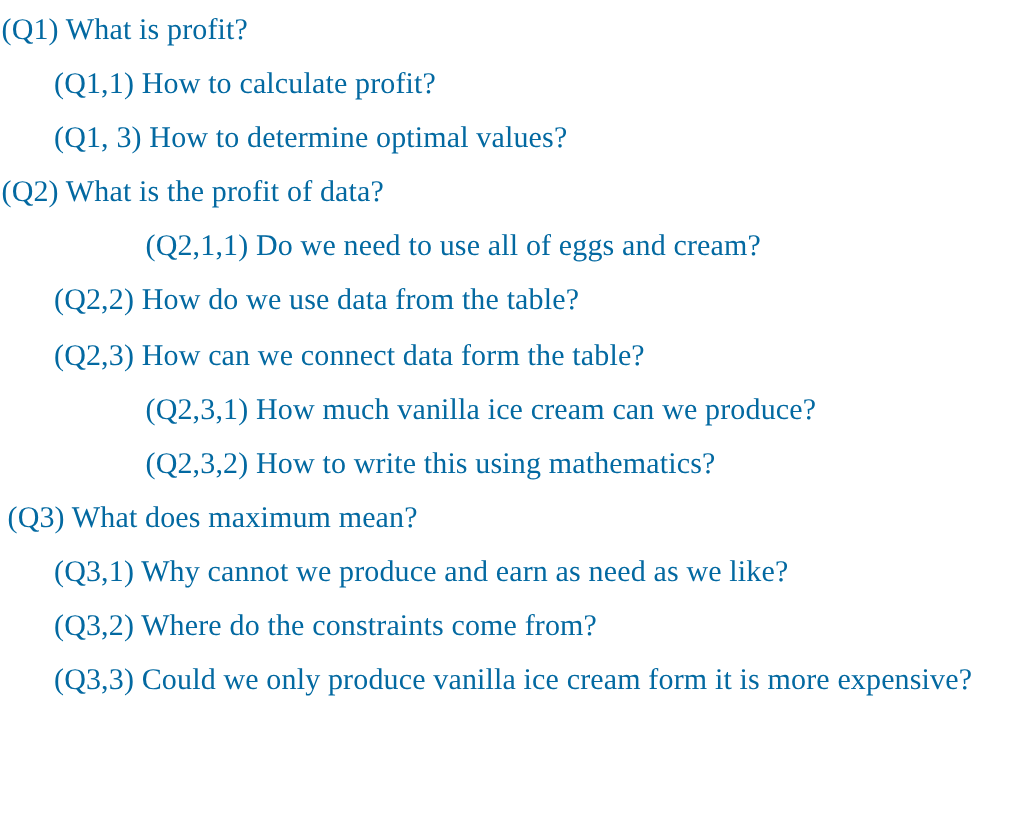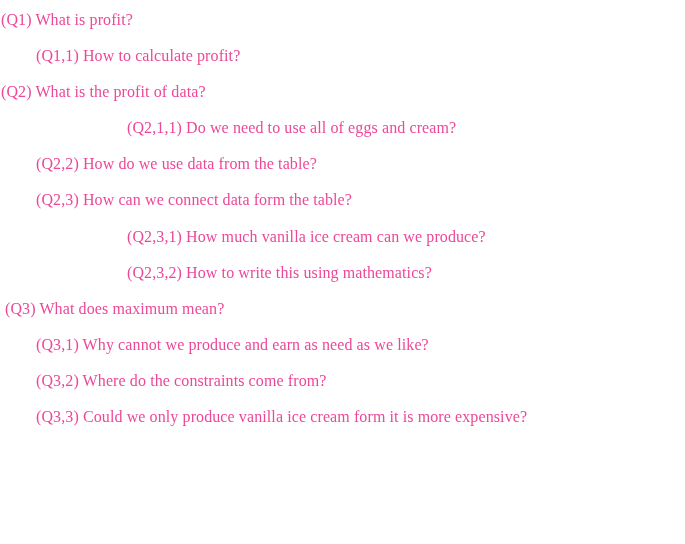--- a/index.html
+++ b/index.html
@@ -7,41 +7,42 @@
     padding: 0;
     background: #ffffff;
   }
   .page {
     position: relative;
     width: 685px;
     height: 544px;
     background: #ffffff;
     overflow: hidden;
     font-family: "Liberation Serif", "DejaVu Serif", serif;
-    color: #ec4899;
-    font-size: 16px;
+    color: #0369a1;
+    font-size: 20px;
     padding-top: 2px;
     box-sizing: border-box;
   }
   .q-line {
     line-height: 36.1px;
     white-space: nowrap;
     letter-spacing: 0.1px;
   }
   .level-1 { padding-left: 1px; }
   .level-2 { padding-left: 36px; }
-  .level-3 { padding-left: 97px; margin-left: 30px; }
+  .level-3 { padding-left: 97px; }
   .shift   { padding-left: 5px; }
 </style>
 </head>
 <body>
 
 <div class="page">
   <div class="q-line level-1">(Q1) What is profit?</div>
   <div class="q-line level-2">(Q1,1) How to calculate profit?</div>
+  <div class="q-line level-2">(Q1, 3) How to determine optimal values?</div>
   <div class="q-line level-1">(Q2) What is the profit of data?</div>
   <div class="q-line level-3">(Q2,1,1) Do we need to use all of eggs and cream?</div>
   <div class="q-line level-2">(Q2,2) How do we use data from the table?</div>
   <div class="q-line level-2">(Q2,3) How can we connect data form the table?</div>
   <div class="q-line level-3">(Q2,3,1) How much vanilla ice cream can we produce?</div>
   <div class="q-line level-3">(Q2,3,2) How to write this using mathematics?</div>
   <div class="q-line level-1 shift">(Q3) What does maximum mean?</div>
   <div class="q-line level-2">(Q3,1) Why cannot we produce and earn as need as we like?</div>
   <div class="q-line level-2">(Q3,2) Where do the constraints come from?</div>
   <div class="q-line level-2">(Q3,3) Could we only produce vanilla ice cream form it is more expensive?</div>

